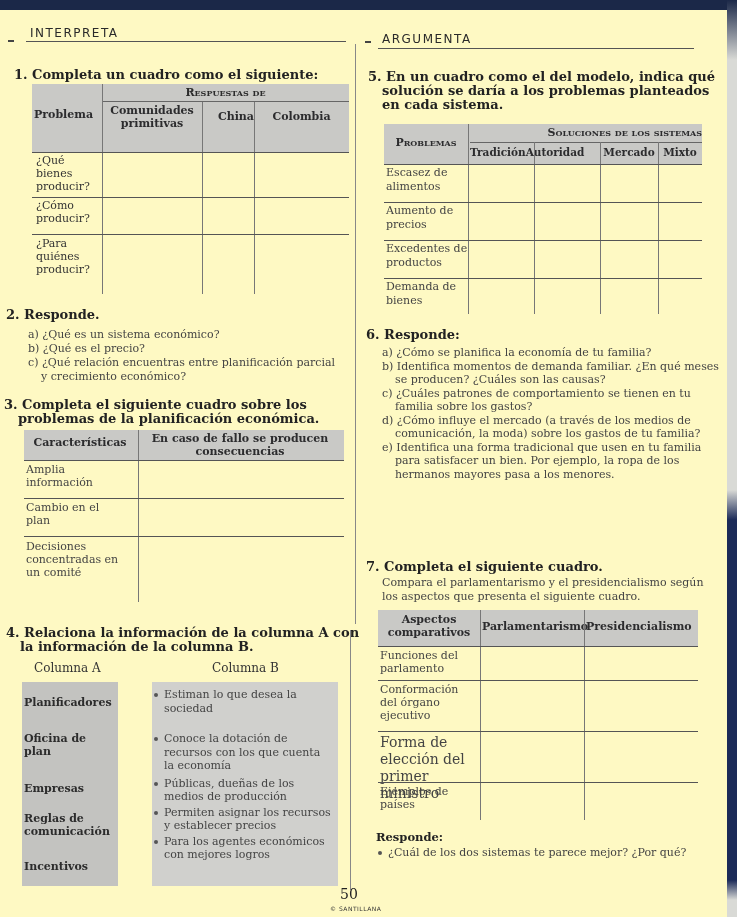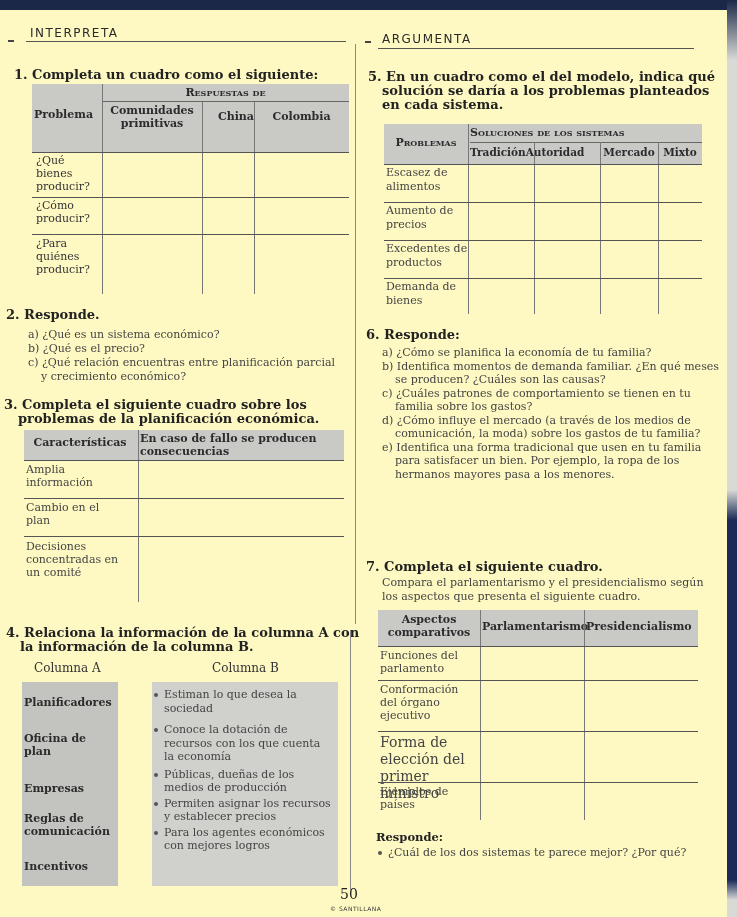--- a/index.html
+++ b/index.html
@@ -58,21 +58,21 @@
 
   <div class="abs q" style="left:6px;top:298px;">2. Responde.</div>
   <div class="abs sub" style="left:28px;top:318px;width:310px;">a) ¿Qué es un sistema económico?</div>
   <div class="abs sub" style="left:28px;top:332px;width:310px;">b) ¿Qué es el precio?</div>
   <div class="abs sub" style="left:28px;top:346px;width:300px;padding-left:13px;text-indent:-13px;">c) ¿Qué relación encuentras entre planificación parcial y crecimiento económico?</div>
 
   <div class="abs q" style="left:4px;top:388px;width:350px;padding-left:14px;text-indent:-14px;">3. Completa el siguiente cuadro sobre los problemas de la planificación económica.</div>
   <div class="abs" style="left:24px;top:420px;width:320px;height:180px;">
     <div style="position:absolute;left:0;top:0;width:320px;height:30px;background:#c9c9c6;"></div>
     <div style="position:absolute;left:0;top:6px;width:112px;text-align:center;font-size:11px;font-weight:bold;">Características</div>
-    <div style="position:absolute;left:116px;top:2px;width:200px;text-align:left;font-size:11px;font-weight:bold;line-height:13px;">En caso de fallo se producen consecuencias</div>
+    <div style="position:absolute;left:116px;top:2px;width:200px;text-align:center;font-size:11px;font-weight:bold;line-height:13px;">En caso de fallo se producen consecuencias</div>
     <div class="vdiv" style="left:114px;top:0;height:172px;"></div>
     <div style="position:absolute;left:0;top:30px;width:320px;height:1px;background:#555;"></div>
     <div style="position:absolute;left:2px;top:33px;width:100px;font-size:11px;line-height:13px;color:#444;">Amplia información</div>
     <div style="position:absolute;left:0;top:68px;width:320px;height:1px;background:#555;"></div>
     <div style="position:absolute;left:2px;top:71px;width:90px;font-size:11px;line-height:13px;color:#444;">Cambio en el plan</div>
     <div style="position:absolute;left:0;top:106px;width:320px;height:1px;background:#555;"></div>
     <div style="position:absolute;left:2px;top:110px;width:100px;font-size:11px;line-height:13px;color:#444;">Decisiones concentradas en un comité</div>
   </div>
 
   <div class="abs q" style="left:6px;top:616px;width:345px;padding-left:14px;text-indent:-14px;">4. Relaciona la información de la columna A con la información de la columna B.</div>
@@ -80,33 +80,33 @@
   <div class="abs bodytxt" style="left:212px;top:652px;font-size:12px;color:#333;">Columna B</div>
   <div class="boxA" style="left:22px;top:672px;width:96px;height:204px;"></div>
   <div class="boxB" style="left:152px;top:672px;width:186px;height:204px;"></div>
   <div class="abs" style="left:24px;top:686px;font-size:11px;font-weight:bold;color:#2c2c2c;">Planificadores</div>
   <div class="abs" style="left:24px;top:722px;width:80px;font-size:11px;font-weight:bold;line-height:13px;color:#2c2c2c;">Oficina de plan</div>
   <div class="abs" style="left:24px;top:772px;font-size:11px;font-weight:bold;color:#2c2c2c;">Empresas</div>
   <div class="abs" style="left:24px;top:802px;width:94px;font-size:11px;font-weight:bold;line-height:13px;color:#2c2c2c;">Reglas de comunicación</div>
   <div class="abs" style="left:24px;top:850px;font-size:11px;font-weight:bold;color:#2c2c2c;">Incentivos</div>
 
   <div class="abs" style="left:152px;top:678px;width:180px;">
-    <div class="bodytxt" style="position:relative;padding-left:12px;margin-bottom:8px;"><span class="bullet" style="position:absolute;left:2px;top:5px;"></span><span>Estiman lo que desea la sociedad</span></div>
+    <div class="bodytxt" style="position:relative;padding-left:12px;margin-bottom:17px;"><span class="bullet" style="position:absolute;left:2px;top:5px;"></span><span>Estiman lo que desea la sociedad</span></div>
     <div class="bodytxt" style="position:relative;padding-left:12px;margin-bottom:4px;"><span class="bullet" style="position:absolute;left:2px;top:5px;"></span><span>Conoce la dotación de recursos con los que cuenta la economía</span></div>
     <div class="bodytxt" style="position:relative;padding-left:12px;margin-bottom:2px;"><span class="bullet" style="position:absolute;left:2px;top:5px;"></span><span>Públicas, dueñas de los medios de producción</span></div>
     <div class="bodytxt" style="position:relative;padding-left:12px;margin-bottom:2px;"><span class="bullet" style="position:absolute;left:2px;top:5px;"></span><span>Permiten asignar los recursos y establecer precios</span></div>
     <div class="bodytxt" style="position:relative;padding-left:12px;"><span class="bullet" style="position:absolute;left:2px;top:5px;"></span><span>Para los agentes económicos con mejores logros</span></div>
   </div>
   <div class="vdiv" style="left:350px;top:620px;height:260px;background:#888;"></div>
 
   <div class="abs q" style="left:368px;top:60px;width:345px;padding-left:14px;text-indent:-14px;">5. En un cuadro como el del modelo, indica qué solución se daría a los problemas planteados en cada sistema.</div>
   <div class="abs" style="left:384px;top:114px;width:318px;height:190px;">
     <div style="position:absolute;left:0;top:0;width:318px;height:40px;background:#c9c9c6;"></div>
     <div style="position:absolute;left:0;top:12px;width:84px;text-align:center;font-size:11px;font-weight:bold;font-variant:small-caps;">Problemas</div>
-    <div style="position:absolute;left:86px;top:2px;width:232px;text-align:left;font-size:11px;font-weight:bold;font-variant:small-caps;">Soluciones de los sistemas</div>
+    <div style="position:absolute;left:86px;top:2px;width:232px;text-align:right;font-size:11px;font-weight:bold;font-variant:small-caps;">Soluciones de los sistemas</div>
     <div style="position:absolute;left:86px;top:18px;width:232px;height:1px;background:#666;"></div>
     <div style="position:absolute;left:86px;top:22px;width:64px;text-align:left;font-size:10.5px;font-weight:bold;">Tradición</div>
     <div style="position:absolute;left:138px;top:22px;width:66px;text-align:center;font-size:10.5px;font-weight:bold;">Autoridad</div>
     <div style="position:absolute;left:216px;top:22px;width:58px;text-align:center;font-size:10.5px;font-weight:bold;">Mercado</div>
     <div style="position:absolute;left:274px;top:22px;width:44px;text-align:center;font-size:10.5px;font-weight:bold;">Mixto</div>
     <div class="vdiv" style="left:84px;top:0;height:190px;"></div>
     <div class="vdiv" style="left:150px;top:18px;height:172px;"></div>
     <div class="vdiv" style="left:216px;top:18px;height:172px;"></div>
     <div class="vdiv" style="left:274px;top:18px;height:172px;"></div>
     <div style="position:absolute;left:0;top:40px;width:318px;height:1px;background:#555;"></div>

